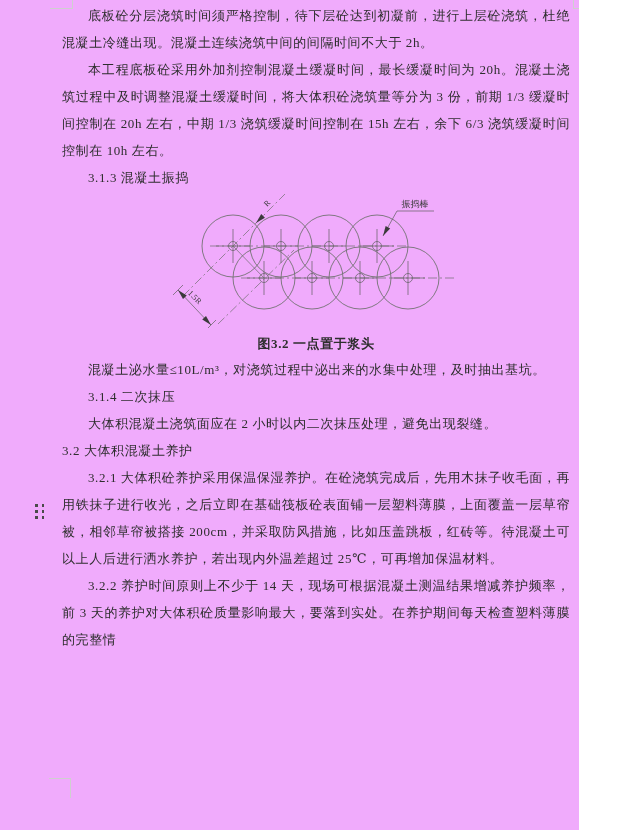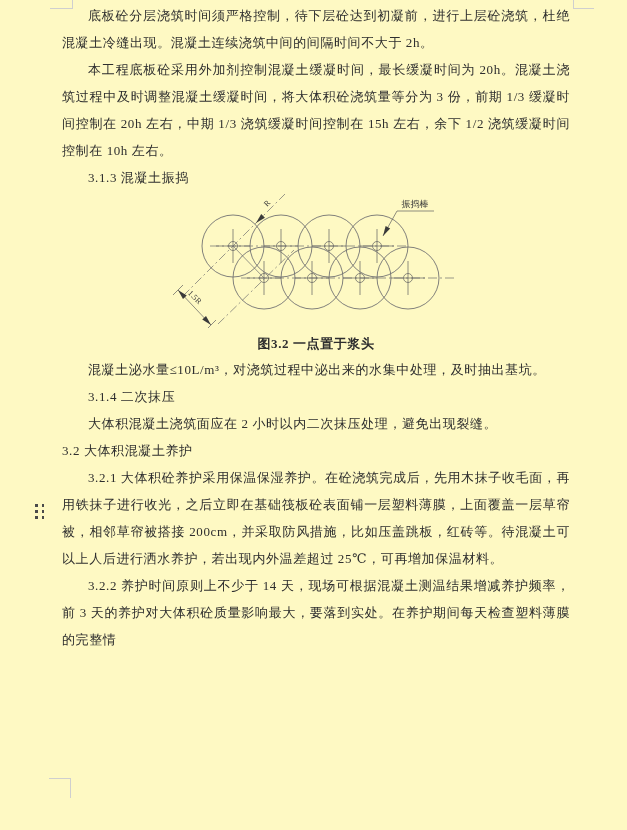--- a/index.html
+++ b/index.html
@@ -1,20 +1,20 @@
 <!DOCTYPE html>
 <html><head>
 <meta charset="utf-8">
 <style>
   html, body { margin: 0; padding: 0; background: #ffffff; }
   .page {
     position: relative;
-    width: 627px;
+    width: 579px;
     height: 830px;
-    background: #fef9c3;
+    background: #f0abfc;
     overflow: hidden;
     font-family: "Liberation Serif", "DejaVu Serif", serif;
     color: #2e2e2e;
   }
   .content {
     position: absolute;
     left: 62px;
     top: 2px;
     width: 508px;
   }
@@ -67,21 +67,21 @@
     <span></span>
       <span></span>
     <span></span>
       <span></span>
     <span></span>
       <span></span>
   </div>
 
   <div class="content">
     <p class="indent">底板砼分层浇筑时间须严格控制，待下层砼达到初凝前，进行上层砼浇筑，杜绝混凝土冷缝出现。混凝土连续浇筑中间的间隔时间不大于 2h。</p>
-    <p class="indent">本工程底板砼采用外加剂控制混凝土缓凝时间，最长缓凝时间为 20h。混凝土浇筑过程中及时调整混凝土缓凝时间，将大体积砼浇筑量等分为 3 份，前期 1/3 缓凝时间控制在 20h 左右，中期 1/3 浇筑缓凝时间控制在 15h 左右，余下 1/2 浇筑缓凝时间控制在 10h 左右。</p>
+    <p class="indent">本工程底板砼采用外加剂控制混凝土缓凝时间，最长缓凝时间为 20h。混凝土浇筑过程中及时调整混凝土缓凝时间，将大体积砼浇筑量等分为 3 份，前期 1/3 缓凝时间控制在 20h 左右，中期 1/3 浇筑缓凝时间控制在 15h 左右，余下 6/3 浇筑缓凝时间控制在 10h 左右。</p>
     <h3 class="indent">3.1.3 混凝土振捣</h3>
 
     <div class="fig-wrap">
       <svg width="316" height="134" viewBox="0 0 316 134">
         <defs>
           <g id="vibpoint">
             <line x1="-17" y1="0" x2="17" y2="0"></line>
             <line x1="0" y1="-17" x2="0" y2="17"></line>
             <circle cx="0" cy="0" r="4.5"></circle>
           </g>

